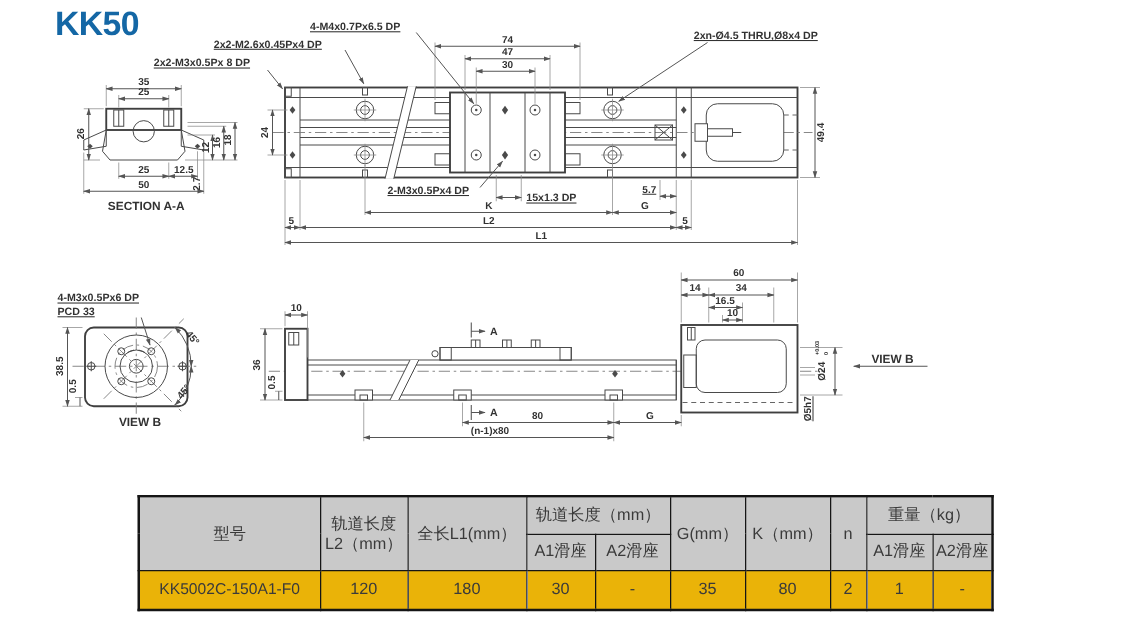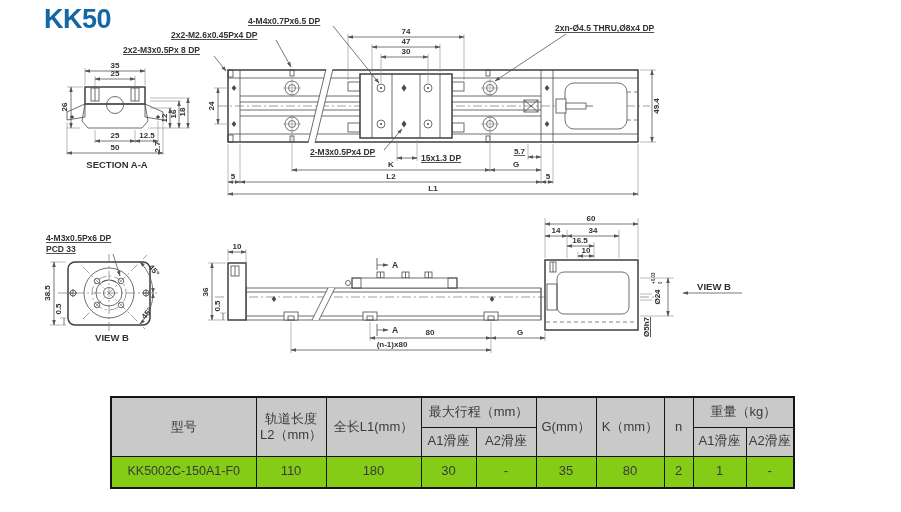--- a/index.html
+++ b/index.html
@@ -25,21 +25,21 @@
   .t{font-size:4.5px;font-weight:bold;}
   .u{text-decoration:underline;}
   .mid{text-anchor:middle;}
   .end{text-anchor:end;}
   
   #spec{position:absolute;left:110px;top:396px;width:683px;border-collapse:collapse;
         table-layout:fixed;border:2.5px solid #151515;font-size:13px;color:#3a3a3a;}
   #spec th,#spec td{border:1.5px solid #151515;text-align:center;vertical-align:middle;
         padding:0;font-weight:normal;line-height:1.25;overflow:hidden;}
   #spec th{background:#c9c9c9;}
-  #spec td{background:#84cc16;height:30px;}
+  #spec td{background:#eab308;height:30px;}
   #spec .r1{height:30px;} #spec .r2{height:29px;}
   #spec td.model{font-size:12.5px;}
 </style>
 </head>
 <body>
 
 <div id="page">
 
   <div id="title">KK50</div>
 
@@ -415,35 +415,35 @@
         <col style="width:48px">
     </colgroup>
     <tbody>
         <tr class="r1">
       <th rowspan="2">型号</th>
       <th rowspan="2">
         <span style="display:block">轨道长度</span>
         <span style="display:block">L2（mm）</span>
       </th>
       <th rowspan="2">全长L1(mm）</th>
-      <th colspan="2">最大行程（mm）</th>
+      <th colspan="2">轨道长度（mm）</th>
       <th rowspan="2">G(mm）</th>
       <th rowspan="2">K（mm）</th>
       <th rowspan="2">n</th>
       <th colspan="2">重量（kg）</th>
     </tr>
     <tr class="r2">
       <th>A1滑座</th>
       <th>A2滑座</th>
       <th>A1滑座</th>
       <th>A2滑座</th>
     </tr>
     <tr>
       <td class="model">KK5002C-150A1-F0</td>
-      <td>110</td>
+      <td>120</td>
       <td>180</td>
       <td>30</td>
       <td>-</td>
       <td>35</td>
       <td>80</td>
       <td>2</td>
       <td>1</td>
       <td>-</td>
     </tr>
   </tbody>

